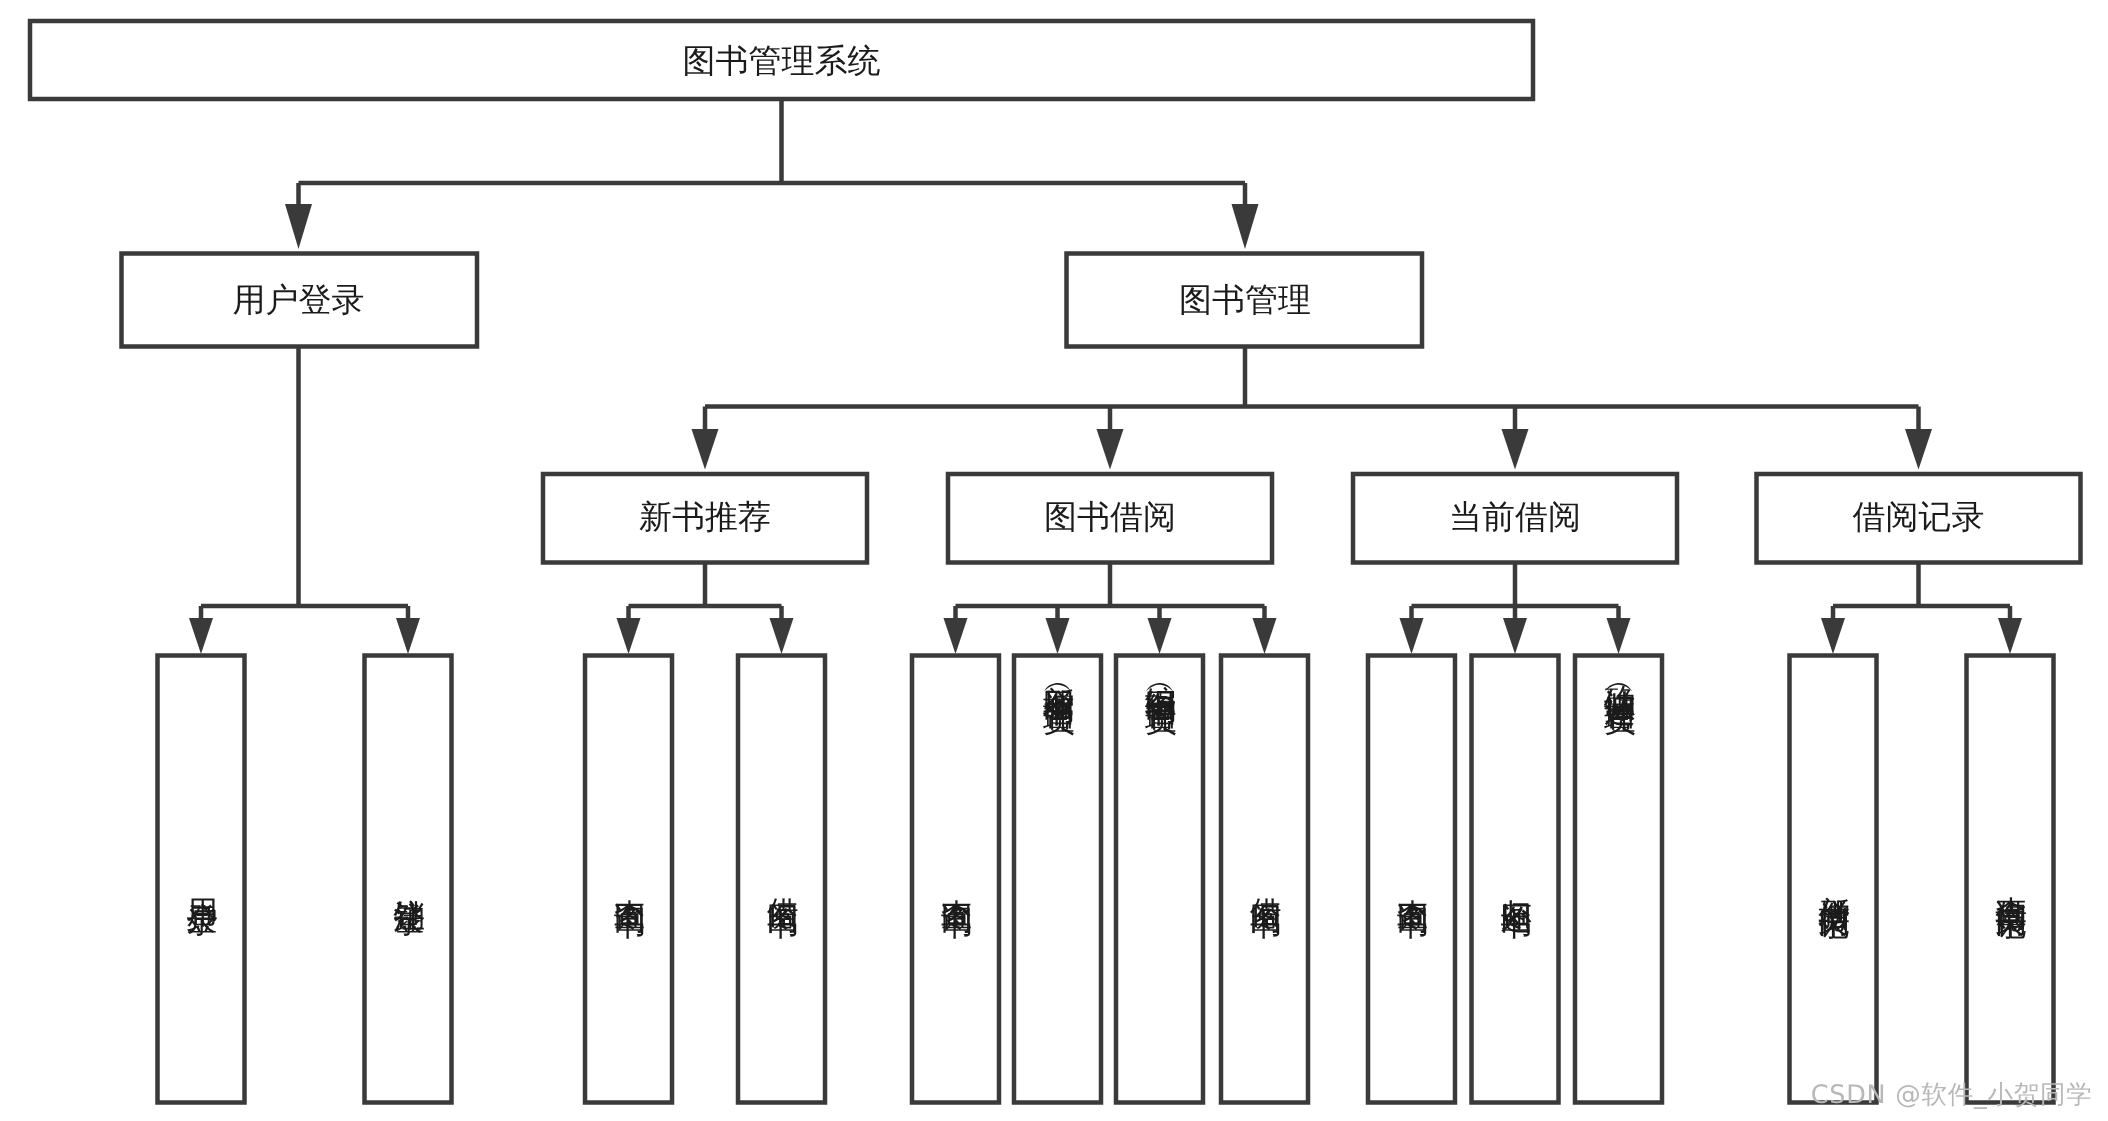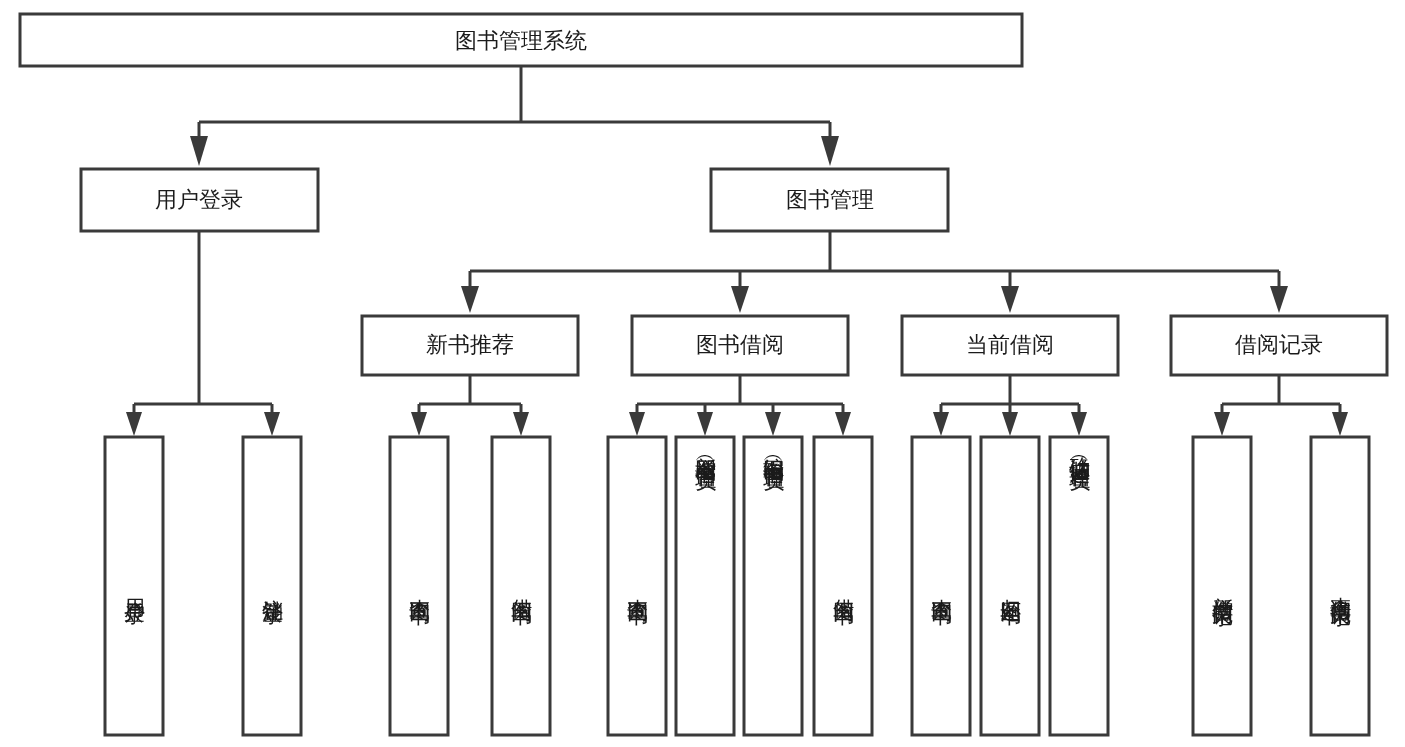--- a/index.html
+++ b/index.html
@@ -242,14 +242,15 @@
   <div class="node-label-v-wrap" style="left:1050px; top:440px; width:58px; height:292px; align-items:flex-start;">
     <span class="node-label-v">确认归还（管理员）</span>
   </div>
   <div class="node-label-v-wrap" style="left:1193px; top:437px; width:58px; height:298px;">
     <span class="node-label-v">新增借阅记录</span>
   </div>
   <div class="node-label-v-wrap" style="left:1311px; top:437px; width:58px; height:298px;">
     <span class="node-label-v">查询借阅记录</span>
   </div>
 
+  <div class="watermark">CSDN @软件_小贺同学</div>
 
 </div>
 
 </body></html>

